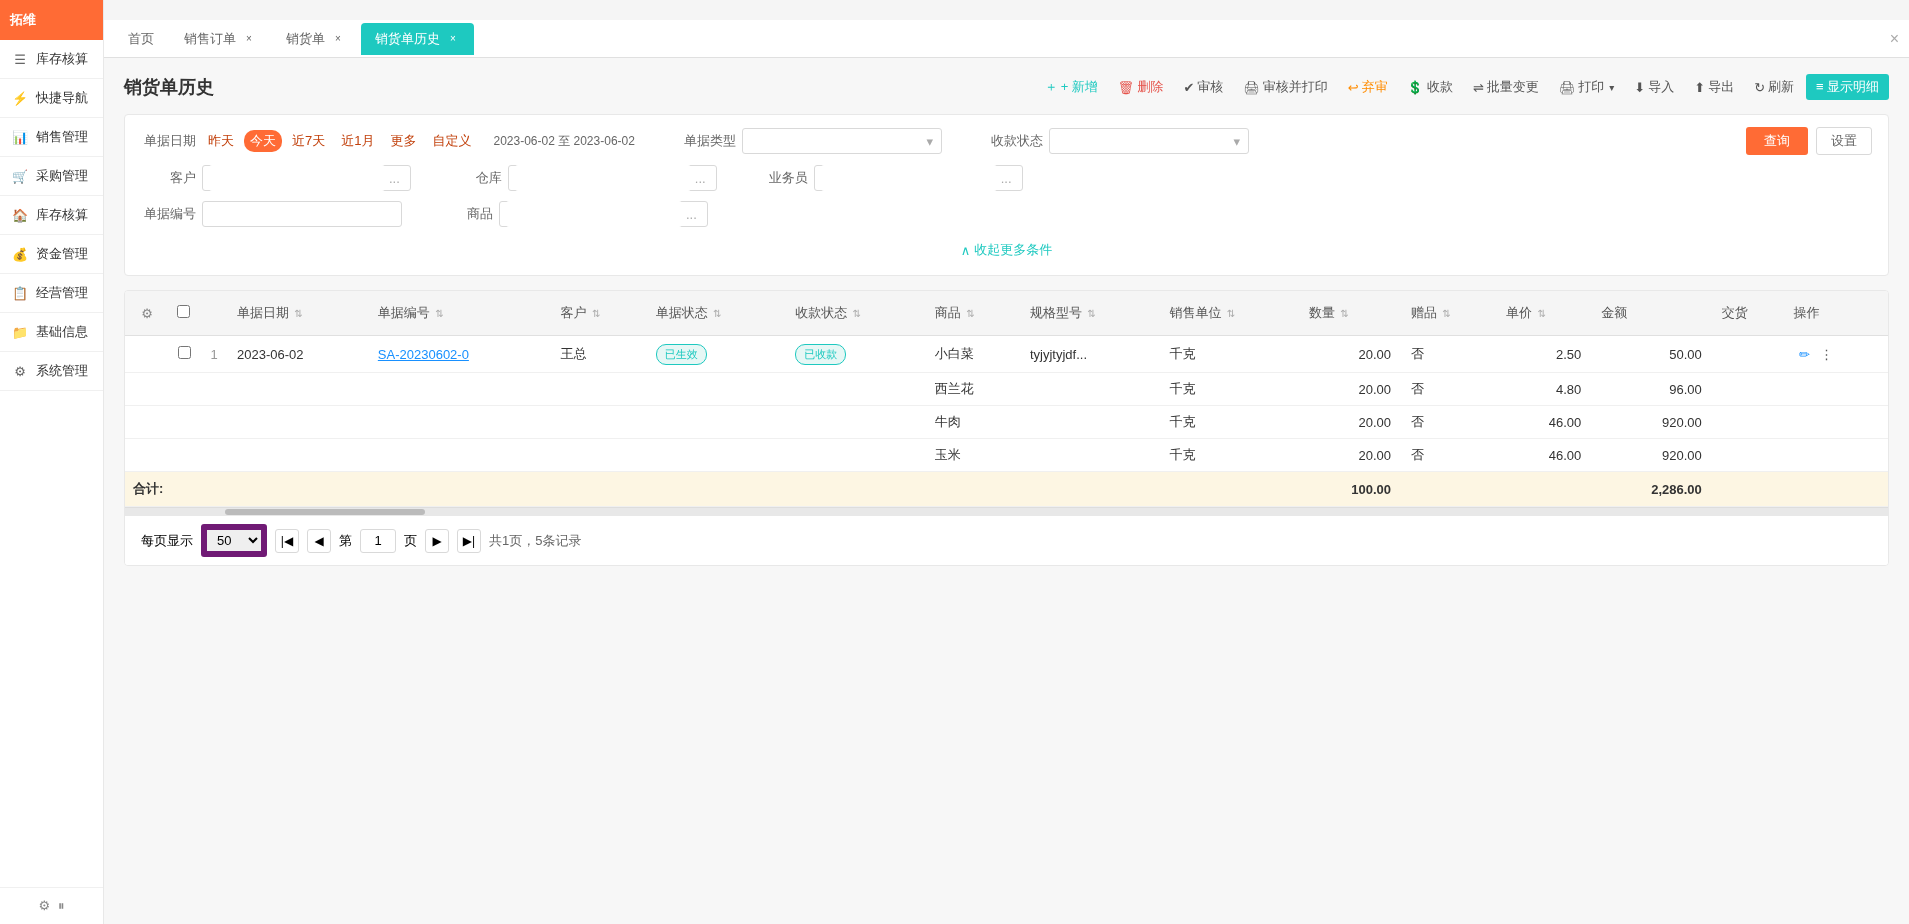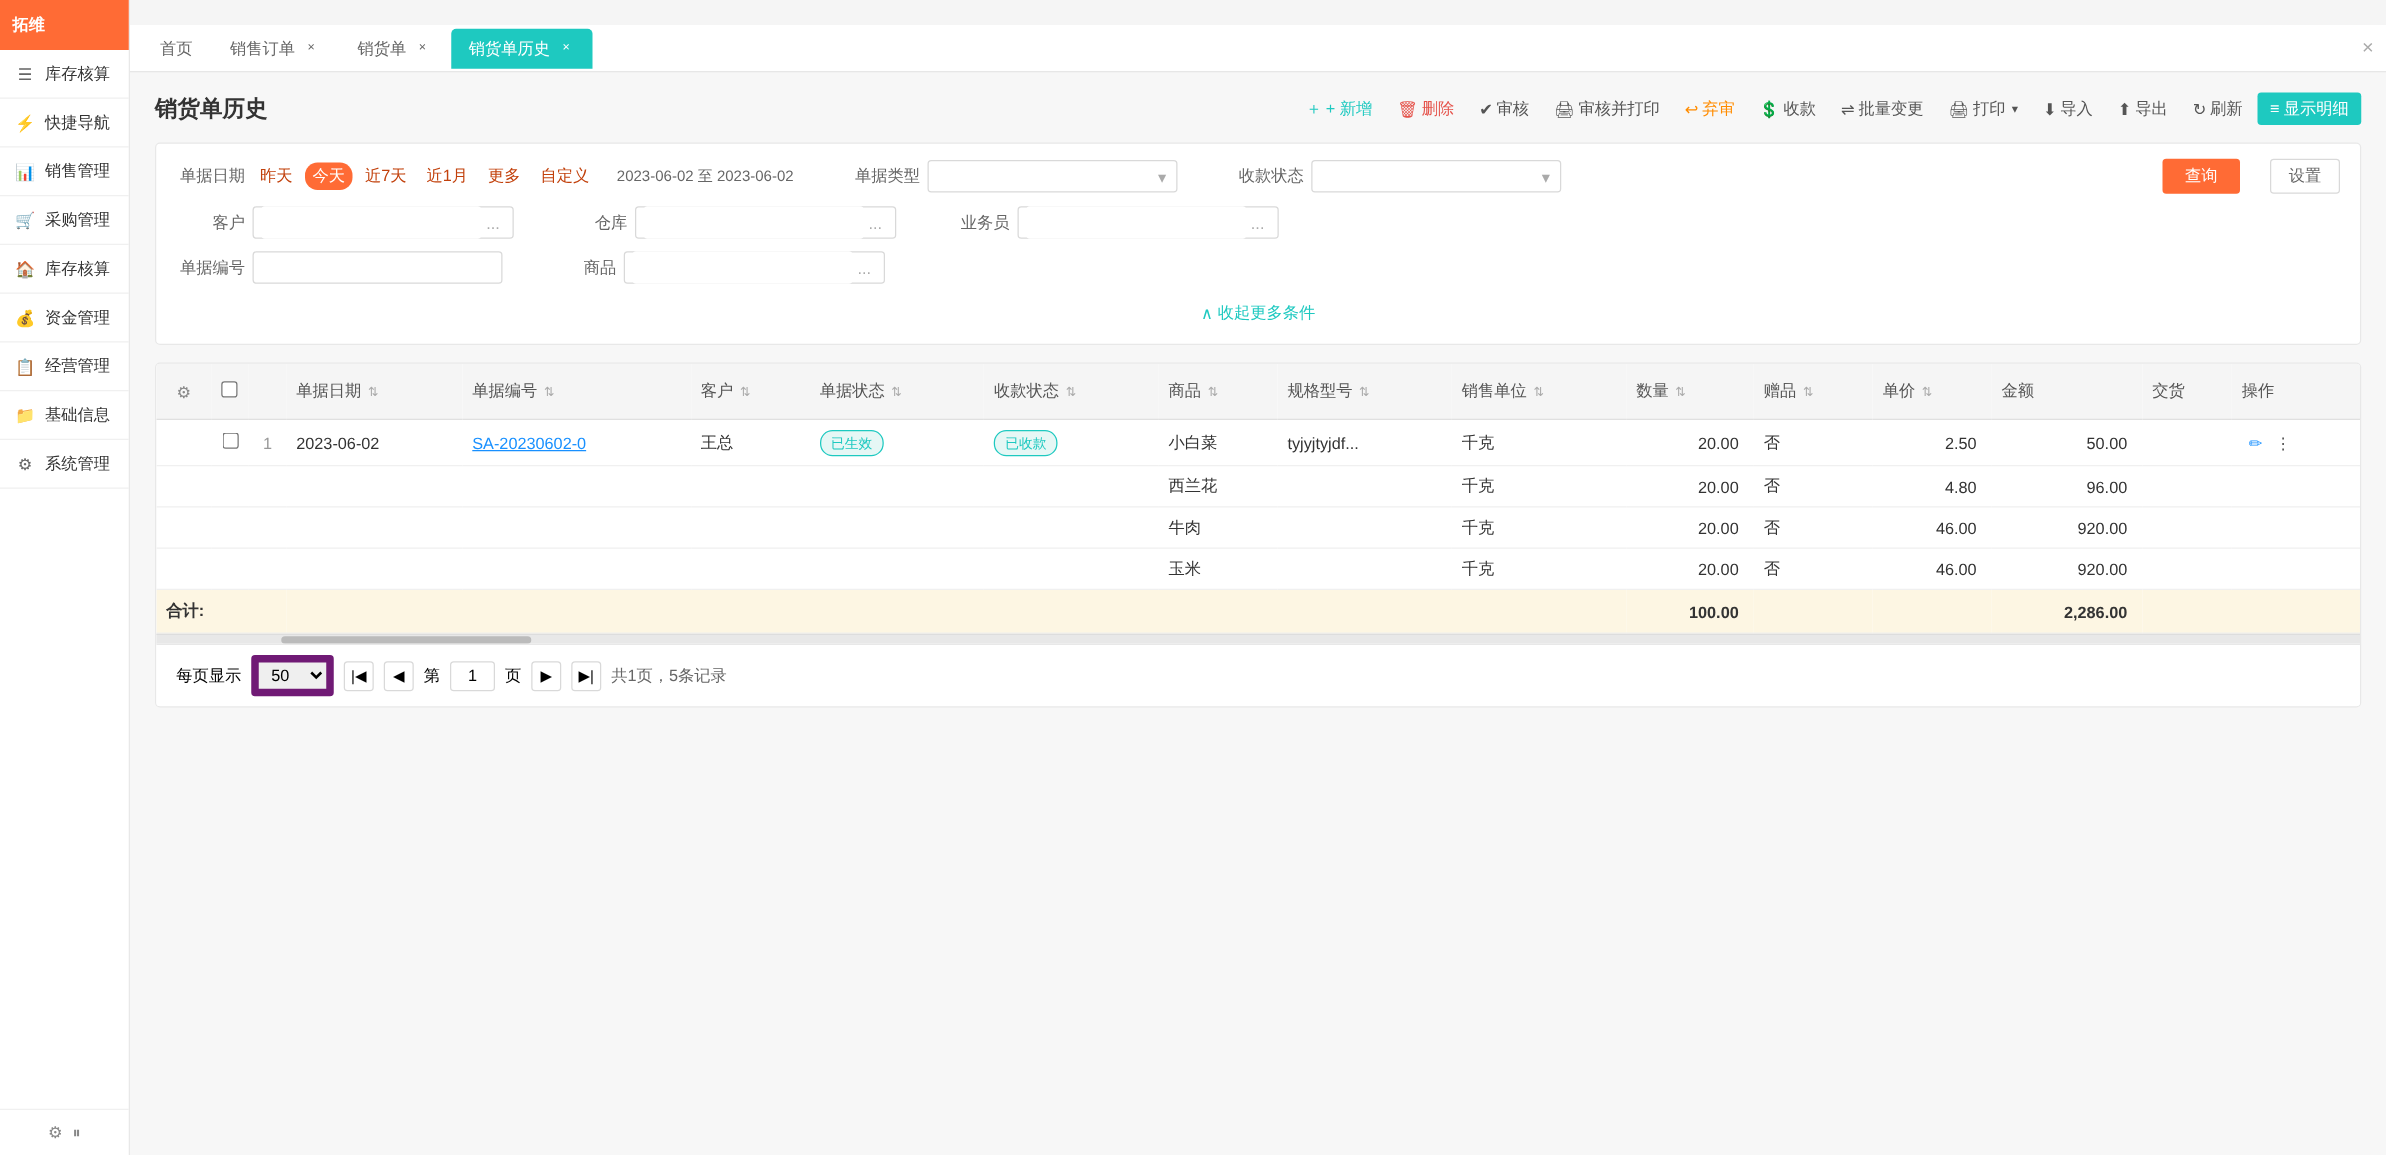--- a/index.html
+++ b/index.html
@@ -43,21 +43,21 @@
     .filter-item { display: flex; align-items: center; gap: 6px; }
     .filter-label { color: #666; white-space: nowrap; min-width: 55px; text-align: right; }
     .filter-input { border: 1px solid #d9d9d9; border-radius: 3px; padding: 3px 8px; min-width: 160px; height: 26px; outline: none; color: #333; }
     .filter-select { border: 1px solid #d9d9d9; border-radius: 3px; padding: 3px 8px; min-width: 160px; height: 26px; outline: none; background: #fff; cursor: pointer; display: flex; align-items: center; justify-content: space-between; }
     .date-badge { display: flex; align-items: center; gap: 4px; font-size: 12px; }
     .date-option { padding: 2px 6px; cursor: pointer; color: #c2410c; border-radius: 3px; }
     .date-option.active { background: #ff6b35; color: white; border-radius: 10px; }
     .date-range { color: #666; font-size: 12px; }
     .ellipsis-btn { color: #aaa; cursor: pointer; padding: 0 4px; }
     .collapse-btn { display: flex; align-items: center; justify-content: center; gap: 4px; color: #1ec9c0; cursor: pointer; font-size: 12px; padding: 4px; }
-    .filter-actions { display: flex; gap: 24px; align-items: center; }
+    .filter-actions { display: flex; gap: 8px; align-items: center; }
     .btn-query { background: #ff6b35; color: white; border: none; border-radius: 3px; padding: 5px 18px; cursor: pointer; font-size: 13px; }
     .btn-setting { background: #fff; color: #666; border: 1px solid #d9d9d9; border-radius: 3px; padding: 4px 14px; cursor: pointer; font-size: 13px; }
 
     
     .table-container { background: #fff; border: 1px solid #e8e8e8; border-radius: 4px; overflow: hidden; }
     .data-table { width: 100%; border-collapse: collapse; }
     .data-table th { background: #f5f5f5; padding: 8px 8px; text-align: left; color: #555; font-weight: 500; border-bottom: 1px solid #e0e0e0; white-space: nowrap; font-size: 12px; }
     .data-table th .sort-icon { color: #aaa; margin-left: 2px; font-size: 10px; }
     .data-table td { padding: 7px 8px; border-bottom: 1px solid #f0f0f0; color: #333; font-size: 13px; white-space: nowrap; }
     .data-table .row-num { color: #999; text-align: center; }

